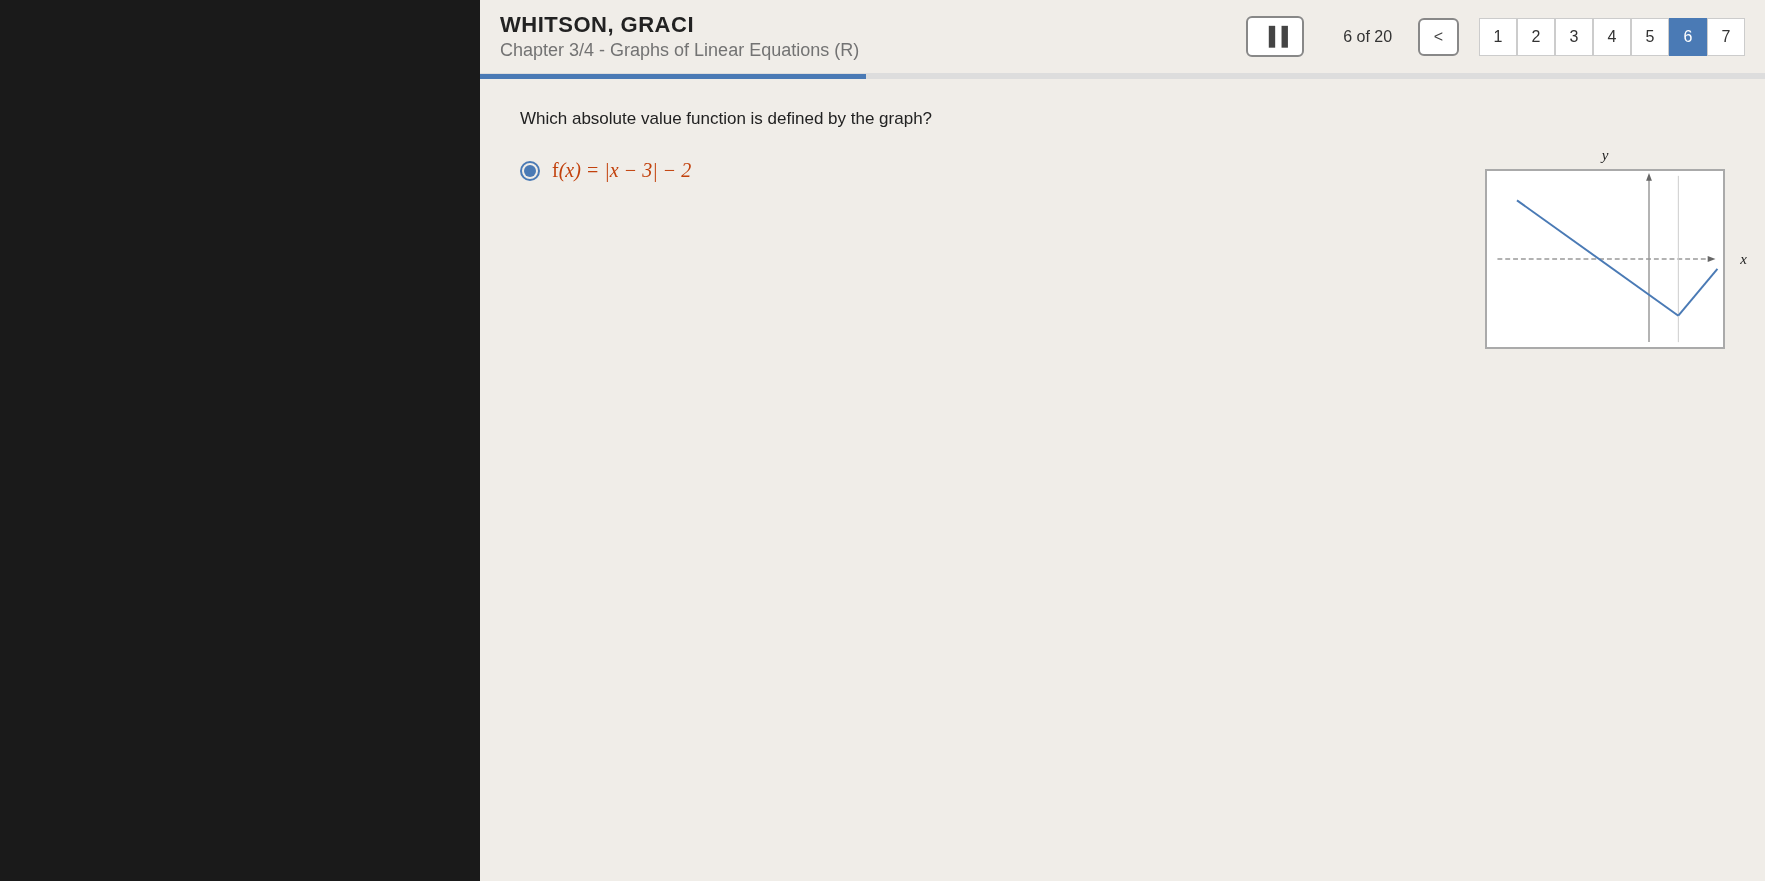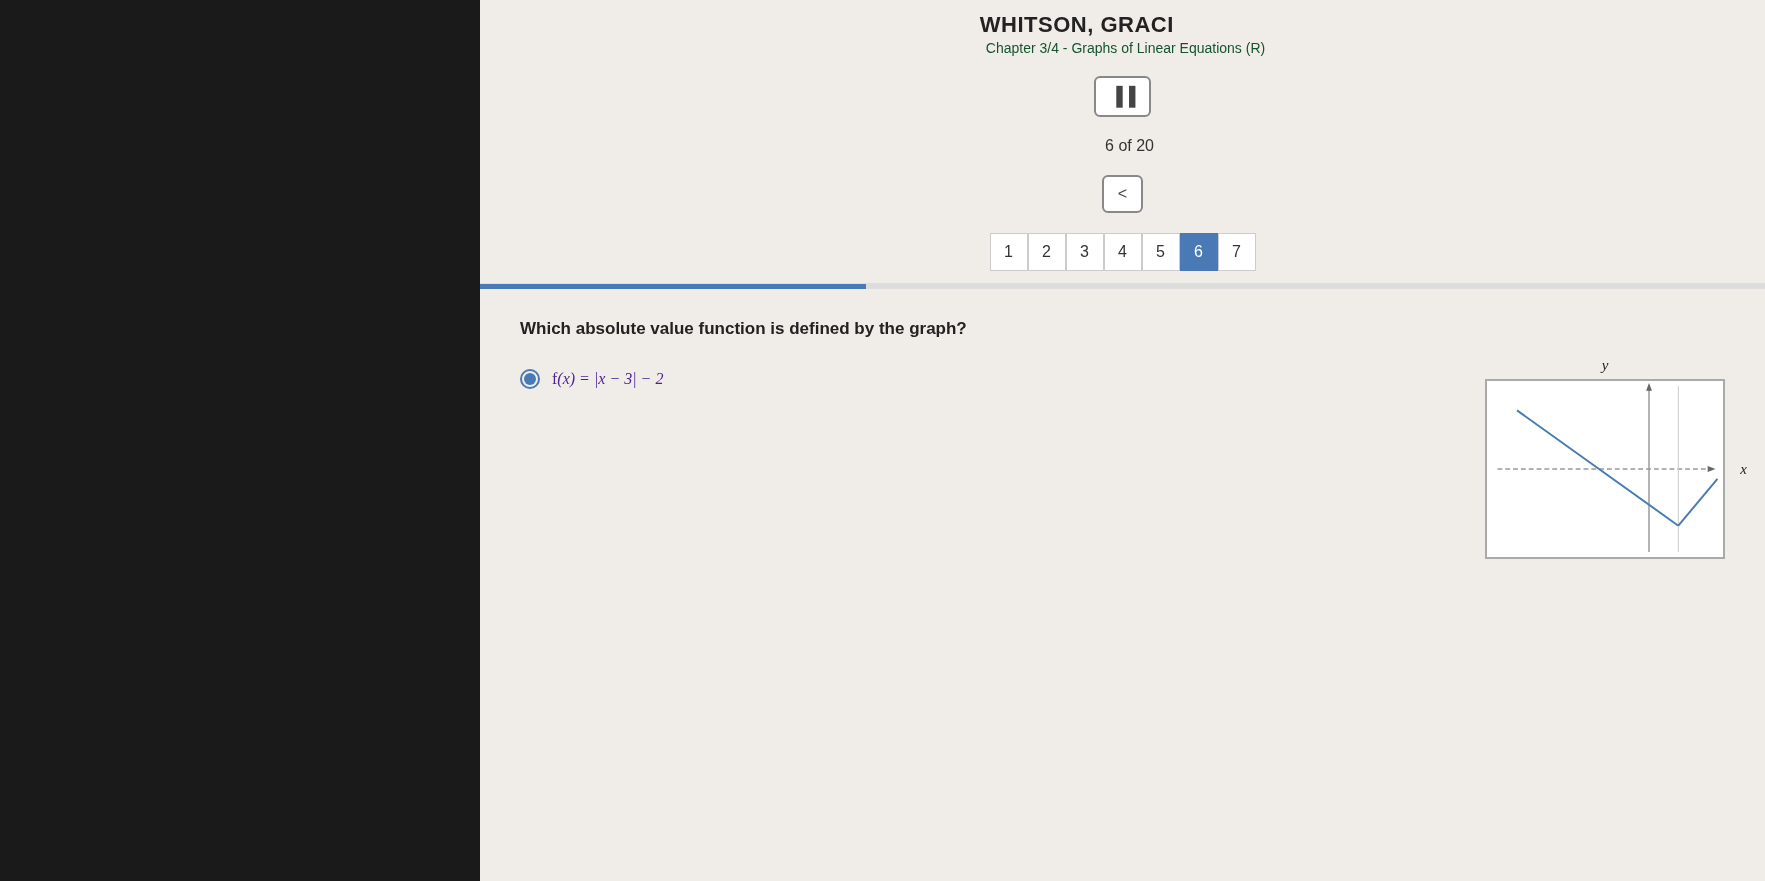--- a/index.html
+++ b/index.html
@@ -22,36 +22,34 @@
       display: flex;
       flex-direction: column;
     }
     .header {
       display: flex;
       align-items: center;
       padding: 12px 20px;
       background: #f0ede8;
       border-bottom: 1px solid #ddd;
       gap: 20px;
-      flex-direction: column;
     }
     .header-info {
       flex: 1;
     }
     .header-title {
       font-size: 22px;
       font-weight: bold;
       color: #222;
       letter-spacing: 0.5px;
     }
     .header-subtitle {
-      font-size: 14px;
-      color: #14532d;
+      font-size: 18px;
+      color: #737373;
       margin-top: 2px;
-      margin-left: 6px;
     }
     .pause-btn {
       background: #fff;
       border: 2px solid #888;
       border-radius: 6px;
       padding: 8px 14px;
       cursor: pointer;
       font-size: 18px;
       display: flex;
       align-items: center;
@@ -103,21 +101,21 @@
     .progress-bar {
       height: 5px;
       background: #4a7ab5;
     }
     .question-area {
       padding: 30px 40px;
       flex: 1;
     }
     .question-text {
       font-size: 17px;
-      font-weight: bold;
+      font-weight: normal;
       color: #222;
       margin-bottom: 30px;
     }
     .content-row {
       display: flex;
       align-items: flex-start;
       gap: 40px;
     }
     .options-col {
       flex: 1;
@@ -174,22 +172,22 @@
     .radio-inner {
       width: 12px;
       height: 12px;
       border-radius: 50%;
       background: #4a7ab5;
     }
     .radio-outer.empty {
       border: 2px solid #888;
     }
     .option-label {
-      font-size: 16px;
-      color: #4c1d95;
+      font-size: 20px;
+      color: #c2410c;
     }
     
     .math {
       font-family: "Times New Roman", Times, serif;
       font-style: italic;
     }
     .math-normal {
       font-style: normal;
     }
   </style>

